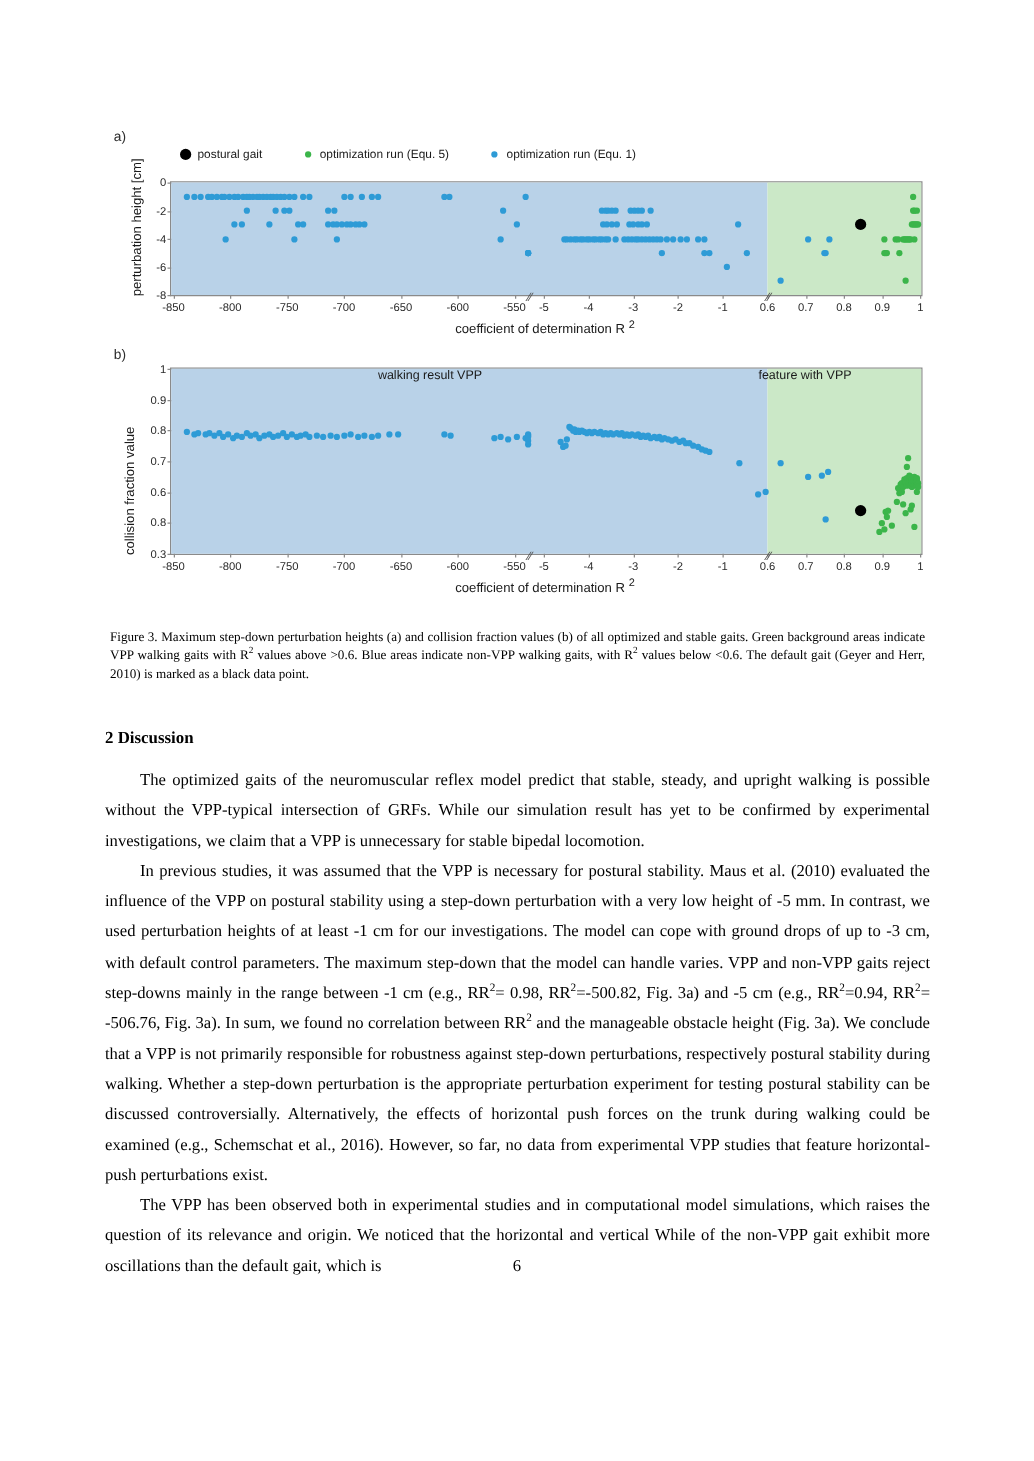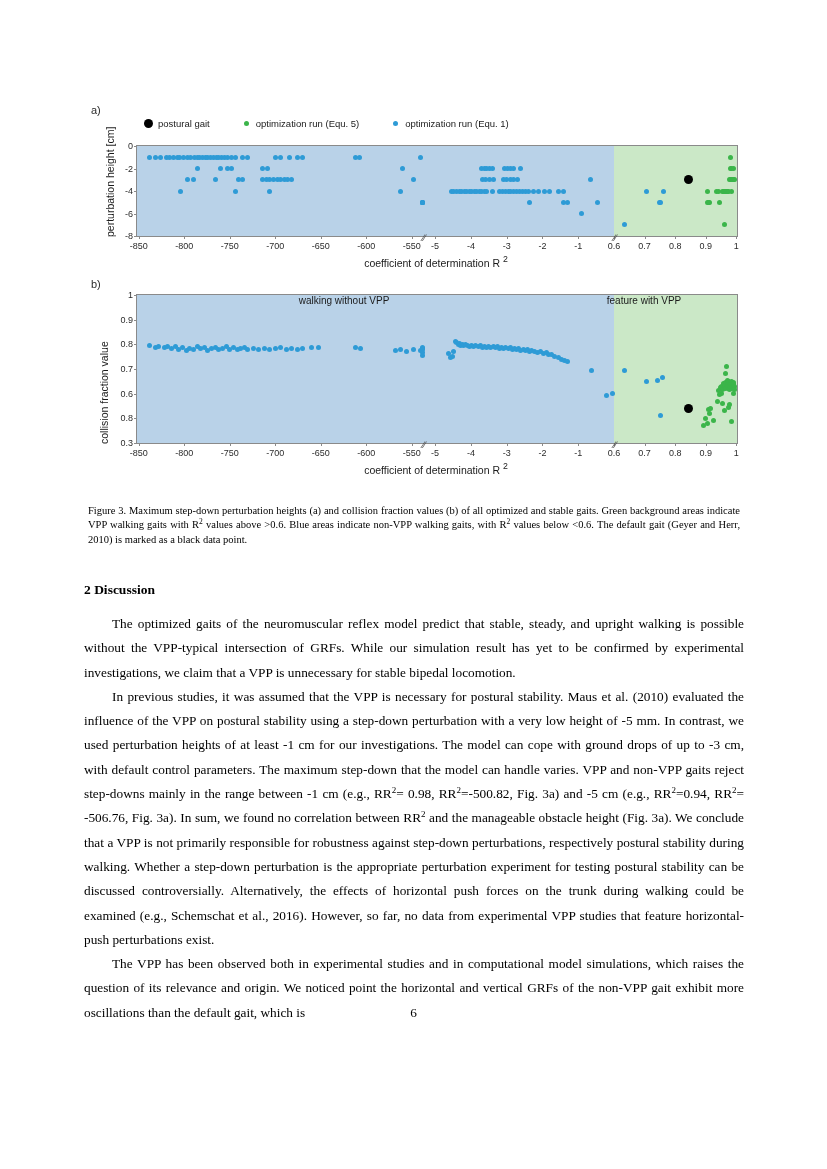--- a/index.html
+++ b/index.html
@@ -502,21 +502,21 @@
           <span class="xtick" style="left: 507.597px;">0.7</span>
           <span class="xtick-mark" style="left: 507.597px;"></span>
           <span class="xtick" style="left: 538.194px;">0.8</span>
           <span class="xtick-mark" style="left: 538.194px;"></span>
           <span class="xtick" style="left: 568.791px;">0.9</span>
           <span class="xtick-mark" style="left: 568.791px;"></span>
           <span class="xtick" style="left: 599.388px;">1</span>
           <span class="xtick-mark" style="left: 599.388px;"></span>
           <span class="axis-break" style="left: 285.6px;">//</span>
           <span class="axis-break" style="left: 477px;">//</span>
-          <span class="region-label" style="left: 207px; top: 0.166667px;">walking without VPP</span>
+          <span class="region-label" style="left: 207px; top: 0.166667px;">walking result VPP</span>
           <span class="region-label" style="left: 507px; top: 0.166667px;">feature with VPP</span>
           <span class="pt blue" style="left: 12.7338px; top: 50.5667px;"></span>
           <span class="pt blue" style="left: 18.1911px; top: 52.2933px;"></span>
           <span class="pt blue" style="left: 21.8293px; top: 51.3067px;"></span>
           <span class="pt blue" style="left: 27.2866px; top: 52.7867px;"></span>
           <span class="pt blue" style="left: 30.9248px; top: 51.06px;"></span>
           <span class="pt blue" style="left: 34.5631px; top: 53.28px;"></span>
           <span class="pt blue" style="left: 38.2013px; top: 51.8px;"></span>
           <span class="pt blue" style="left: 41.8395px; top: 54.02px;"></span>
           <span class="pt blue" style="left: 45.4777px; top: 52.7867px;"></span>
@@ -687,17 +687,17 @@
 
   <div class="caption">
     <span>Figure 3.</span><span> Maximum step-down perturbation heights (a) and collision fraction values (b) of all optimized and stable gaits. Green background areas indicate VPP walking gaits with R</span><sup>2</sup><span> values above &gt;0.6. Blue areas indicate non-VPP walking gaits, with R</span><sup>2</sup><span> values below &lt;0.6. The default gait (Geyer and Herr, 2010) is marked as a black data point.</span>
   </div>
 
   <div class="section-heading">2 Discussion</div>
 
   <div class="body-text">
     <p>The optimized gaits of the neuromuscular reflex model predict that stable, steady, and upright walking is possible without the VPP-typical intersection of GRFs. While our simulation result has yet to be confirmed by experimental investigations, we claim that a VPP is unnecessary for stable bipedal locomotion.</p>
     <p id="para2">In previous studies, it was assumed that the VPP is necessary for postural stability. Maus et al. (2010) evaluated the influence of the VPP on postural stability using a step-down perturbation with a very low height of -5 mm. In contrast, we used perturbation heights of at least -1 cm for our investigations. The model can cope with ground drops of up to -3 cm, with default control parameters. The maximum step-down that the model can handle varies. VPP and non-VPP gaits reject step-downs mainly in the range between -1 cm (e.g., R<span>R</span><sup>2</sup>= 0.98, R<span>R</span><sup>2</sup>=-500.82, Fig. 3a) and -5 cm (e.g., R<span>R</span><sup>2</sup>=0.94, R<span>R</span><sup>2</sup>= -506.76, Fig. 3a). In sum, we found no correlation between R<span>R</span><sup>2</sup> and the manageable obstacle height (Fig. 3a). We conclude that a VPP is not primarily responsible for robustness against step-down perturbations, respectively postural stability during walking. Whether a step-down perturbation is the appropriate perturbation experiment for testing postural stability can be discussed controversially. Alternatively, the effects of horizontal push forces on the trunk during walking could be examined (e.g., Schemschat et al., 2016). However, so far, no data from experimental VPP studies that feature horizontal-push perturbations exist.</p>
-    <p>The VPP has been observed both in experimental studies and in computational model simulations, which raises the question of its relevance and origin. We noticed point the horizontal and vertical GRFs of the non-VPP gait exhibit more oscillations than the default gait, which is</p>
+    <p>The VPP has been observed both in experimental studies and in computational model simulations, which raises the question of its relevance and origin. We noticed that the horizontal and vertical While of the non-VPP gait exhibit more oscillations than the default gait, which is</p>
   </div>
 
   <div class="page-number">6</div>
 </div>
 
 </body></html>

